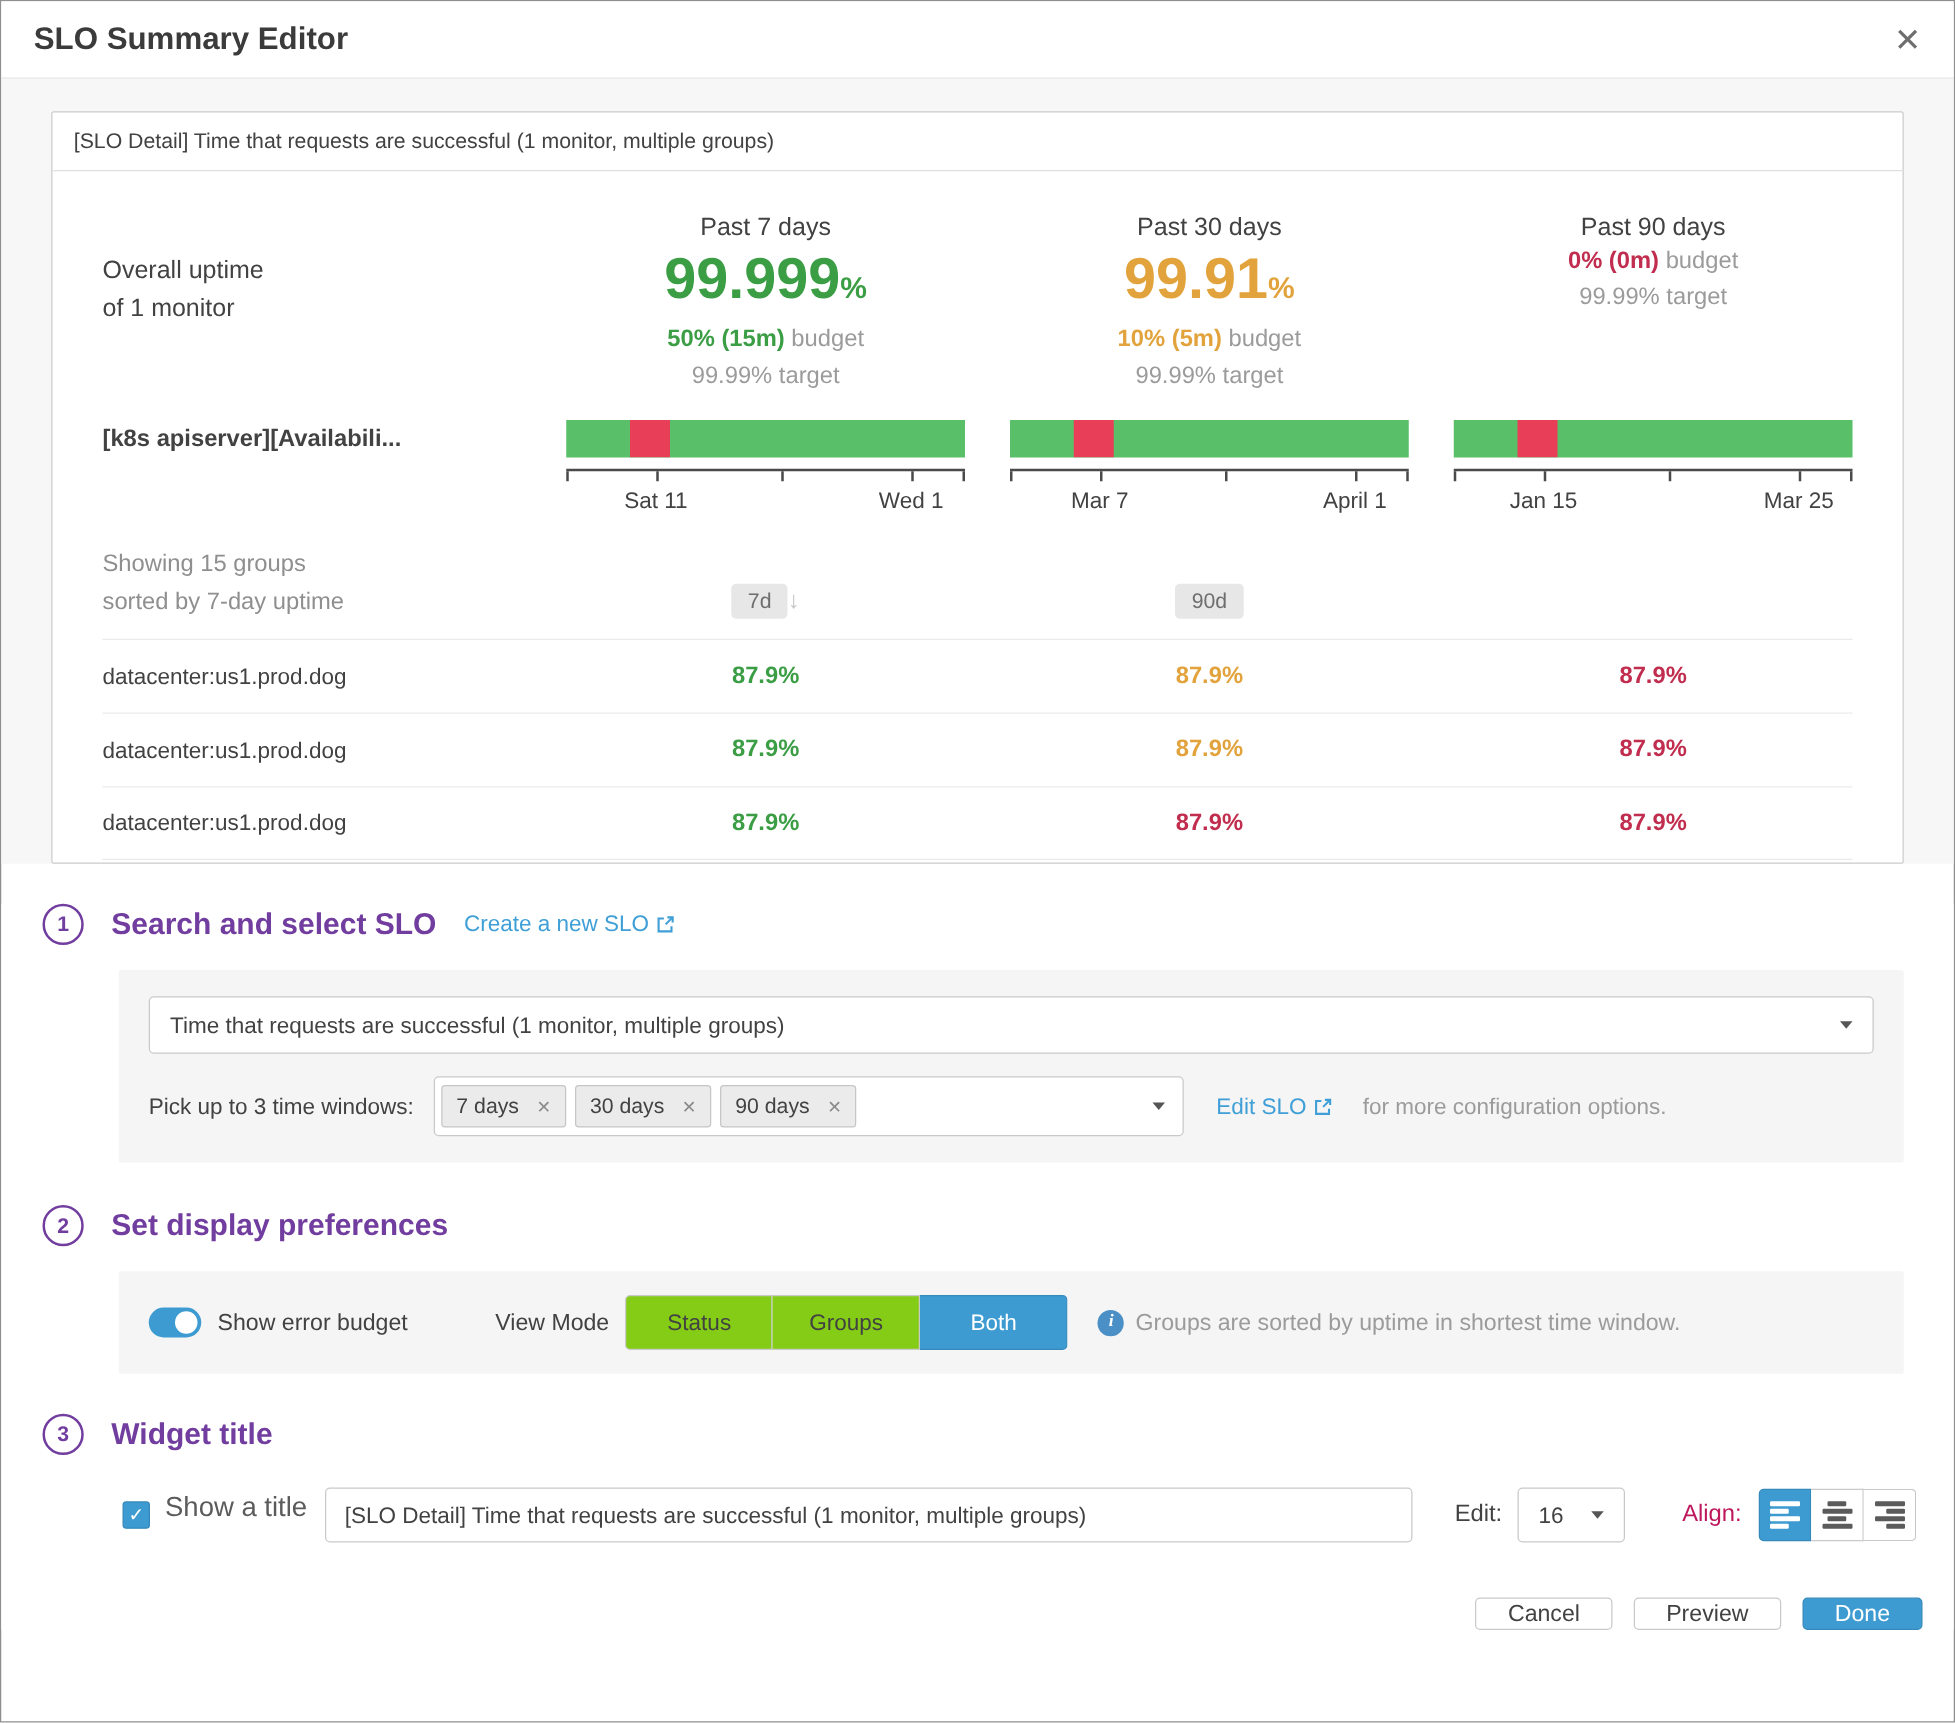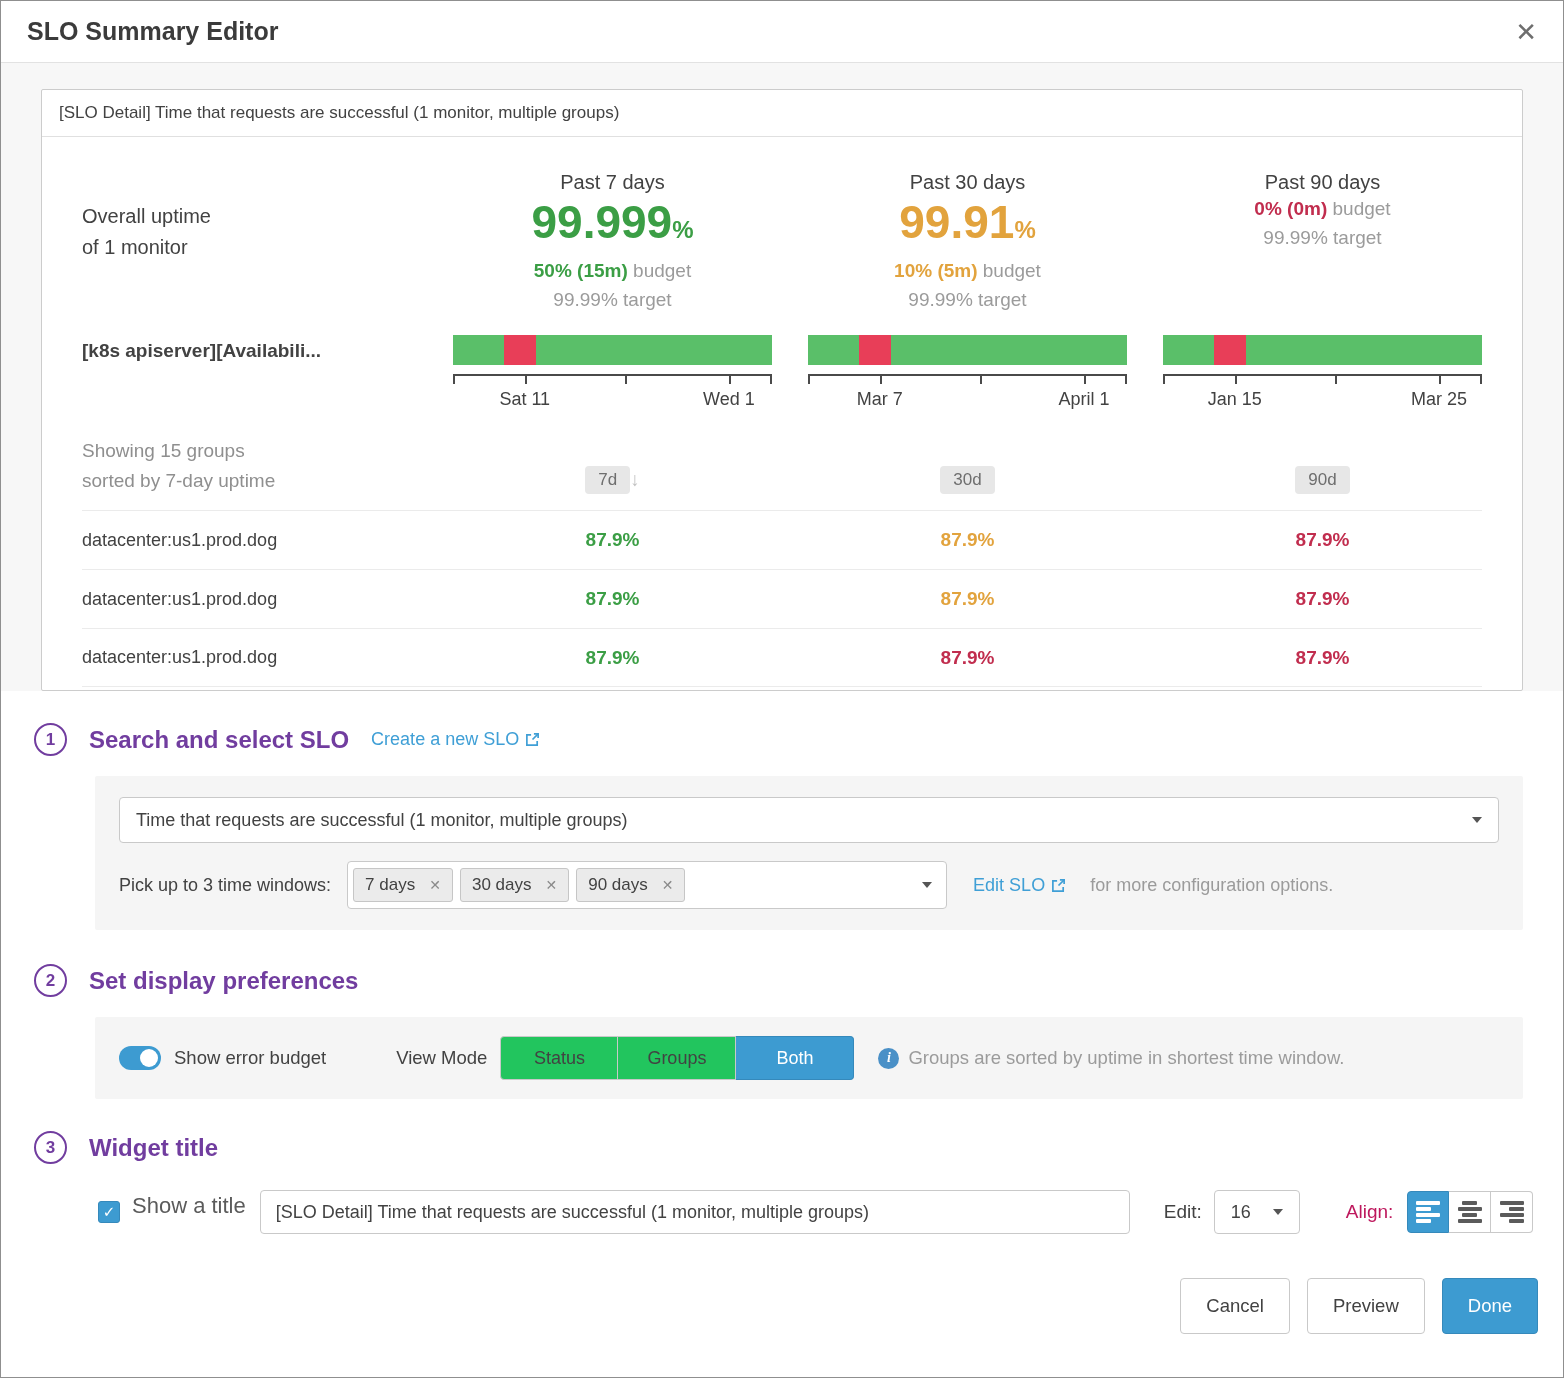--- a/index.html
+++ b/index.html
@@ -68,21 +68,21 @@
   .chip .x { color:#8a8a8a; font-weight:bold; font-size:14px; cursor:pointer; }
   .chip-box .caret { margin-left:auto; }
   .edit-area { margin-left:26px; font-size:18px; color:#9b9b9b; display:flex; align-items:flex-end; gap:24px; }
   .sec2-head { margin-top:34px; }
   .panel2 { margin-top:20px; height:82px; display:flex; align-items:center; padding:0 24px; }
   .toggle { width:42px; height:24px; border-radius:12px; background:#3d9bd1; position:relative; cursor:pointer; flex:none; }
   .toggle .knob { position:absolute; right:3px; top:3px; width:18px; height:18px; border-radius:50%; background:#fff; }
   .toggle-label { font-size:18.5px; color:#424242; margin-left:13px; }
   .viewmode-label { font-size:18.5px; color:#424242; margin-left:70px; }
   .segmented { display:flex; margin-left:13px; }
-  .seg-btn { min-width:118px; height:44px; background:#22c55e; border:1px solid #c9c9c9; border-left-width:0;
+  .seg-btn { min-width:118px; height:44px; background:#84cc16; border:1px solid #c9c9c9; border-left-width:0;
              display:flex; align-items:center; justify-content:center; font-size:18px; color:#424242; cursor:pointer; }
   .seg-btn:first-child { border-left-width:1px; border-radius:4px 0 0 4px; }
   .seg-btn:last-child { border-radius:0 4px 4px 0; }
   .seg-btn.active { background:#3d9bd1; border-color:#3589bb; color:#fff; }
   .info-area { margin-left:24px; display:flex; align-items:center; gap:9px; font-size:18.5px; color:#9b9b9b; }
   .info-icon { width:21px; height:21px; border-radius:50%; background:#4a90c7; color:#fff; font-size:14px; font-weight:bold;
                display:flex; align-items:center; justify-content:center; font-family:"Liberation Serif", serif; font-style:italic; flex:none; }
   .sec3-head { margin-top:32px; }
   .title-row { margin-top:26px; display:flex; align-items:center; padding:0 25px 0 97px; }
   .checkbox { width:22px; height:22px; background:#3d9bd1; border:1px solid #3589bb; border-radius:3px; color:#fff;
@@ -100,21 +100,21 @@
   .align-btn:last-child { border-radius:0 4px 4px 0; }
   .align-btn.active { background:#3d9bd1; border-color:#3589bb; color:#fff; }
   .ali { width:24px; }
   .ali i { display:block; height:3.5px; margin-bottom:2.5px; background:currentColor; border-radius:1px; }
   .ali i:last-child { margin-bottom:0; }
   .ali.left i:nth-child(2), .ali.left i:nth-child(4) { width:62%; }
   .ali.center i:nth-child(1), .ali.center i:nth-child(3) { width:62%; margin-left:auto; margin-right:auto; }
   .ali.right i:nth-child(2), .ali.right i:nth-child(4) { width:62%; margin-left:auto; }
   
   .footer { display:flex; justify-content:flex-end; gap:17px; padding:44px 25px 0 0; }
-  .btn { height:56px; padding:0 25px; border-radius:4px; font-size:18.5px; display:flex; align-items:center;
+  .btn { height:26px; padding:0 25px; border-radius:4px; font-size:18.5px; display:flex; align-items:center;
          justify-content:center; cursor:pointer; background:#fff; border:1px solid #c9c9c9; color:#424242; }
   .btn.primary { background:#3d9bd1; border-color:#3589bb; color:#fff; }
 </style>
 </head>
 <body>
 
 <div class="modal-header">
   <h1>SLO Summary Editor</h1>
   <span class="close-x">✕</span>
 </div>
@@ -198,23 +198,20 @@
       <div class="pgrid showing-row">
         <div class="showing">
           <div>Showing 15 groups</div>
           <div>sorted by 7-day uptime</div>
         </div>
         <div class="badge-cell">
           <span class="tw-badge">7d</span>
           <span class="sort-arrow">↓</span>
         </div>
         <div class="badge-cell">
-          <span class="tw-badge">30d</span>
-        </div>
-        <div class="badge-cell">
           <span class="tw-badge">90d</span>
         </div>
       </div>
 
       <div class="group-table">
         <div class="pgrid group-row">
           <div class="group-label">datacenter:us1.prod.dog</div>
           <div class="group-val" style="color: rgb(59, 158, 69);">87.9%</div>
           <div class="group-val" style="color: rgb(226, 163, 61);">87.9%</div>
           <div class="group-val" style="color: rgb(193, 45, 78);">87.9%</div>

